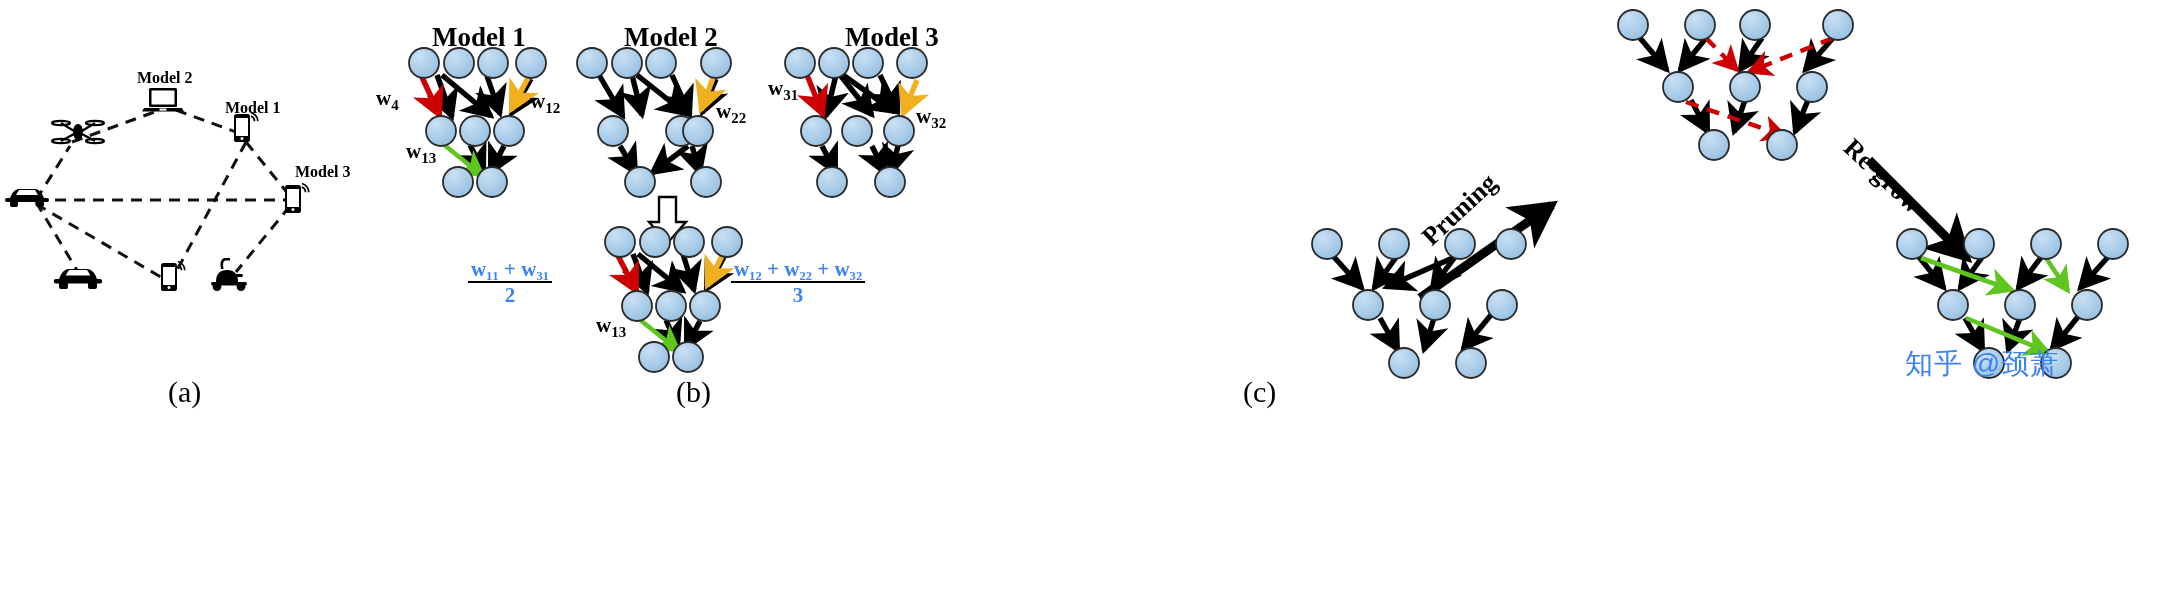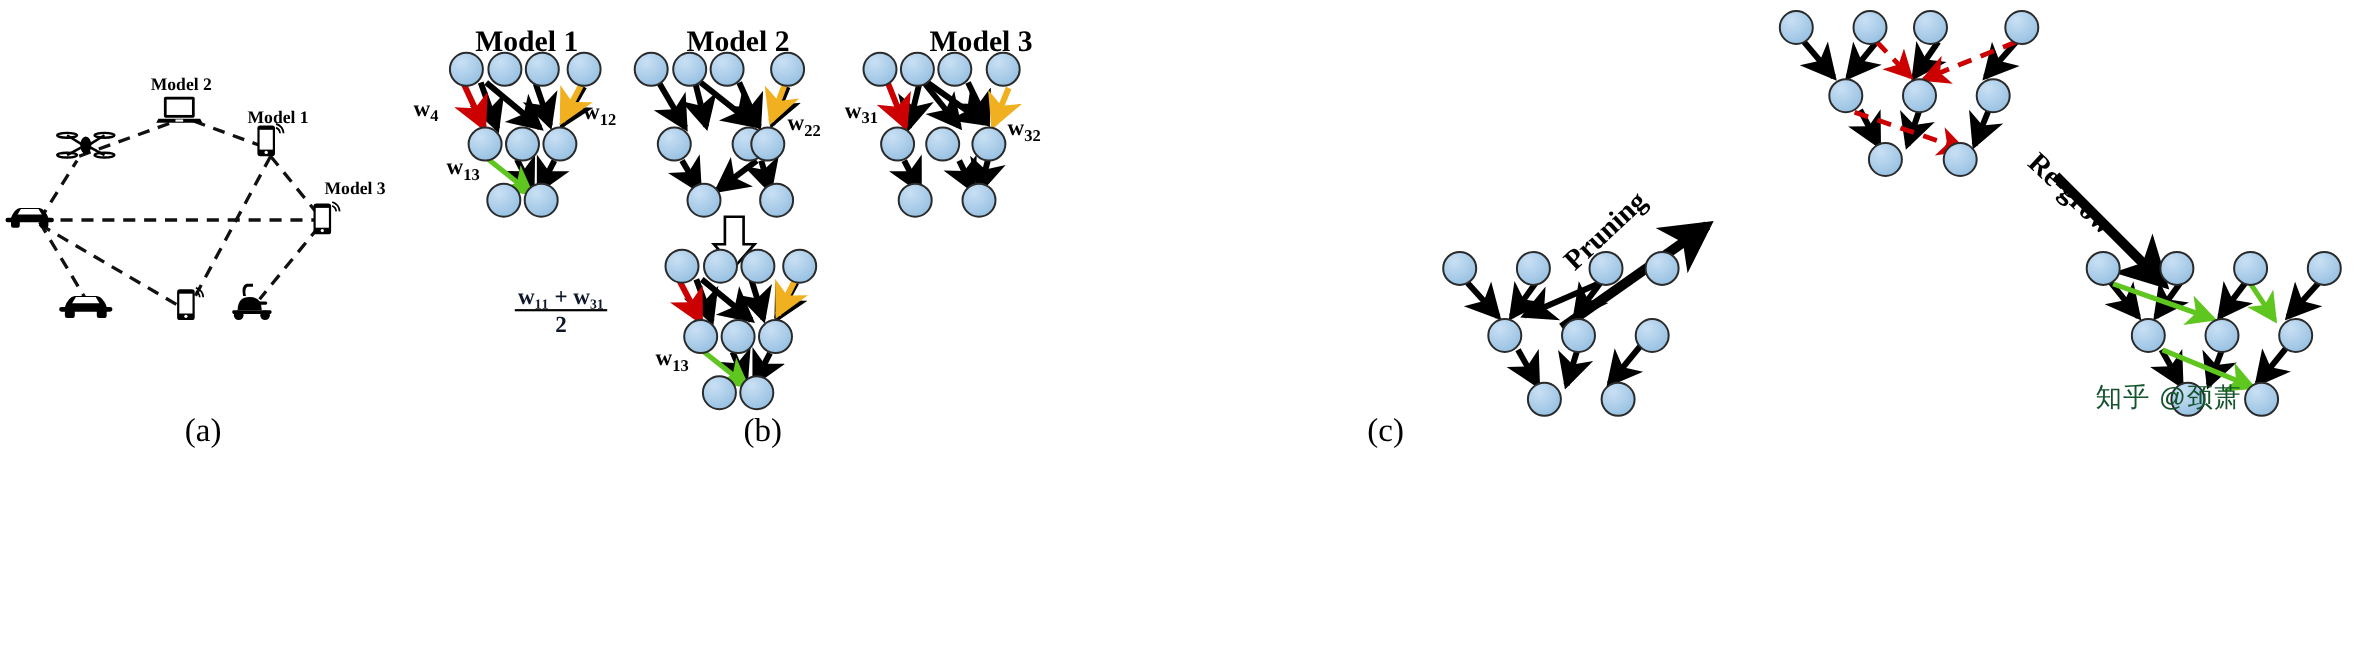--- a/index.html
+++ b/index.html
@@ -9,28 +9,28 @@
   .panel-label{position:absolute;font-family:"Liberation Serif",serif;
       font-size:30px;color:#000;}
   .title{position:absolute;font-family:"Liberation Serif",serif;font-weight:bold;
       font-size:27px;color:#000;white-space:nowrap;}
   .devlabel{position:absolute;font-family:"Liberation Serif",serif;font-weight:bold;
       font-size:16px;color:#000;white-space:nowrap;}
   .wlabel{position:absolute;font-family:"Liberation Serif",serif;font-weight:bold;
       font-size:21px;color:#000;white-space:nowrap;}
   .wlabel sub{font-size:15px;}
   .frac{position:absolute;font-family:"Liberation Serif",serif;font-weight:bold;
-      font-size:21px;color:#0f172a;text-align:center;white-space:nowrap;line-height:1.05;}
+      font-size:21px;color:#3b82f6;text-align:center;white-space:nowrap;line-height:1.05;}
   .frac .num{display:block;padding:0 3px;}
   .frac .bar{display:block;border-top:2px solid #000;margin:1px 0;}
   .frac .den{display:block;}
   .arrowword{position:absolute;font-family:"Liberation Serif",serif;font-weight:bold;
       font-size:26px;color:#000;white-space:nowrap;}
   .watermark{position:absolute;font-family:"Liberation Sans",sans-serif;
-      font-size:24px;color:#14532d;white-space:nowrap;letter-spacing:1px;}
+      font-size:28px;color:#3b82f6;white-space:nowrap;letter-spacing:1px;}
   svg{position:absolute;left:0;top:0;overflow:visible;}
 </style>
 </head>
 <body>
 
 <div class="fig">
 
 <svg width="2164" height="598" viewBox="0 0 2164 598">
   <defs>
     <radialGradient id="nodeGrad" cx="35%" cy="28%" r="85%">
@@ -350,35 +350,40 @@
 </div>
 <div class="wlabel" style="left:530px;top:89px;">
   <span>w</span><sub>12</sub>
 </div>
 <div class="wlabel" style="left:406px;top:139px;">
   <span>w</span><sub>13</sub>
 </div>
 <div class="wlabel" style="left:716px;top:99px;">
   <span>w</span><sub>22</sub>
 </div>
-<div class="wlabel" style="left:768px;top:88px;">
+<div class="wlabel" style="left:768px;top:76px;">
   <span>w</span><sub>31</sub>
 </div>
 <div class="wlabel" style="left:916px;top:104px;text-align:center;">
   <span>w</span><sub>32</sub>
 </div>
 <div class="wlabel" style="left:596px;top:313px;">
   <span>w</span><sub>13</sub>
 </div>
 
 <div class="frac" style="left:468px;top:258px;">
   <span class="num">w₁₁ + w₃₁</span>
   <span class="bar"></span>
   <span class="den">2</span>
 </div>
+<div class="frac" style="left:731px;top:258px;">
+  <span class="num">w₁₂ + w₂₂ + w₃₂</span>
+  <span class="bar"></span>
+  <span class="den">3</span>
+</div>
 
 <div class="arrowword" style="left:1416px;top:230px;transform:rotate(-43deg);transform-origin:left top;">Pruning</div>
 <div class="arrowword" style="left:1858px;top:133px;transform:rotate(43deg);transform-origin:left top;">Re-grow</div>
 
 <div class="watermark" style="left:1905px;top:345px;">知乎 @颈萧</div>
 
 <div class="panel-label" style="left:168px;top:375px;">(a)</div>
 <div class="panel-label" style="left:676px;top:375px;">(b)</div>
 <div class="panel-label" style="left:1243px;top:375px;">(c)</div>
 

